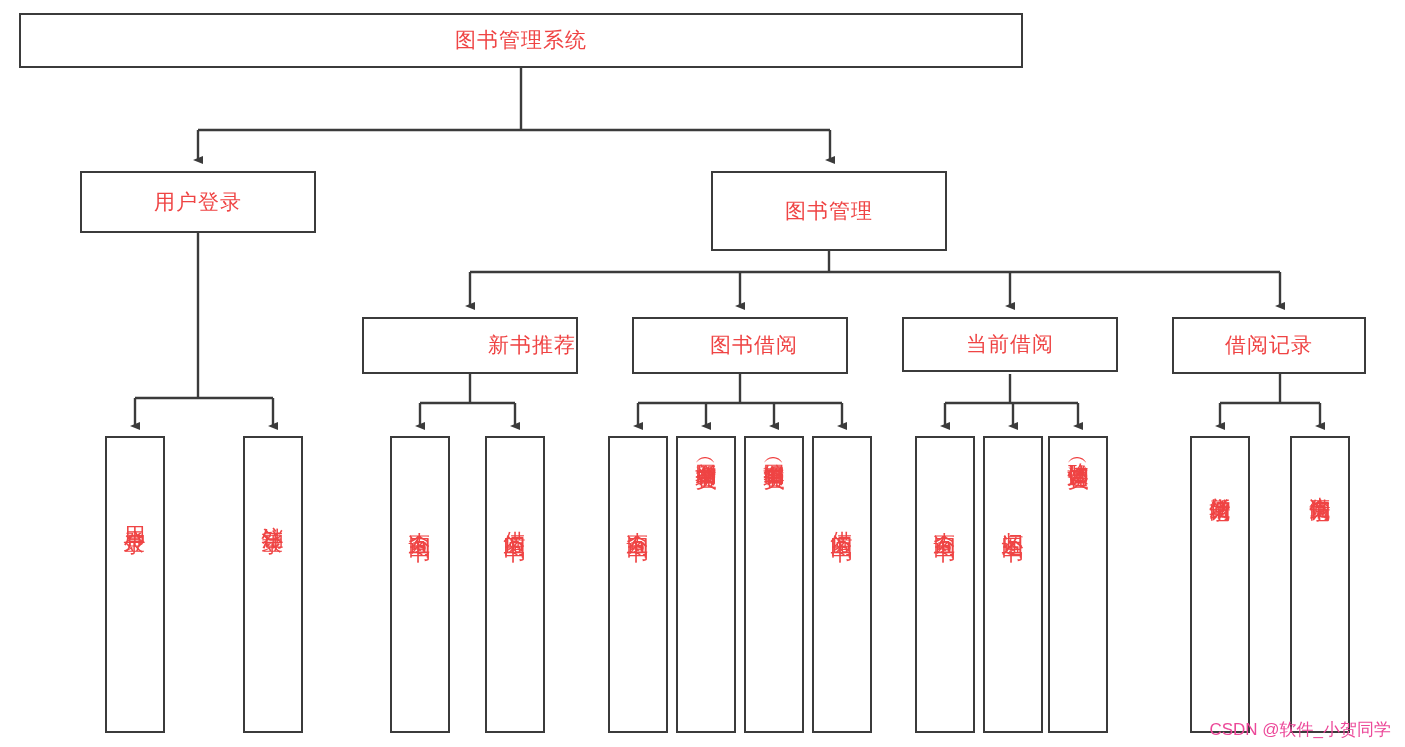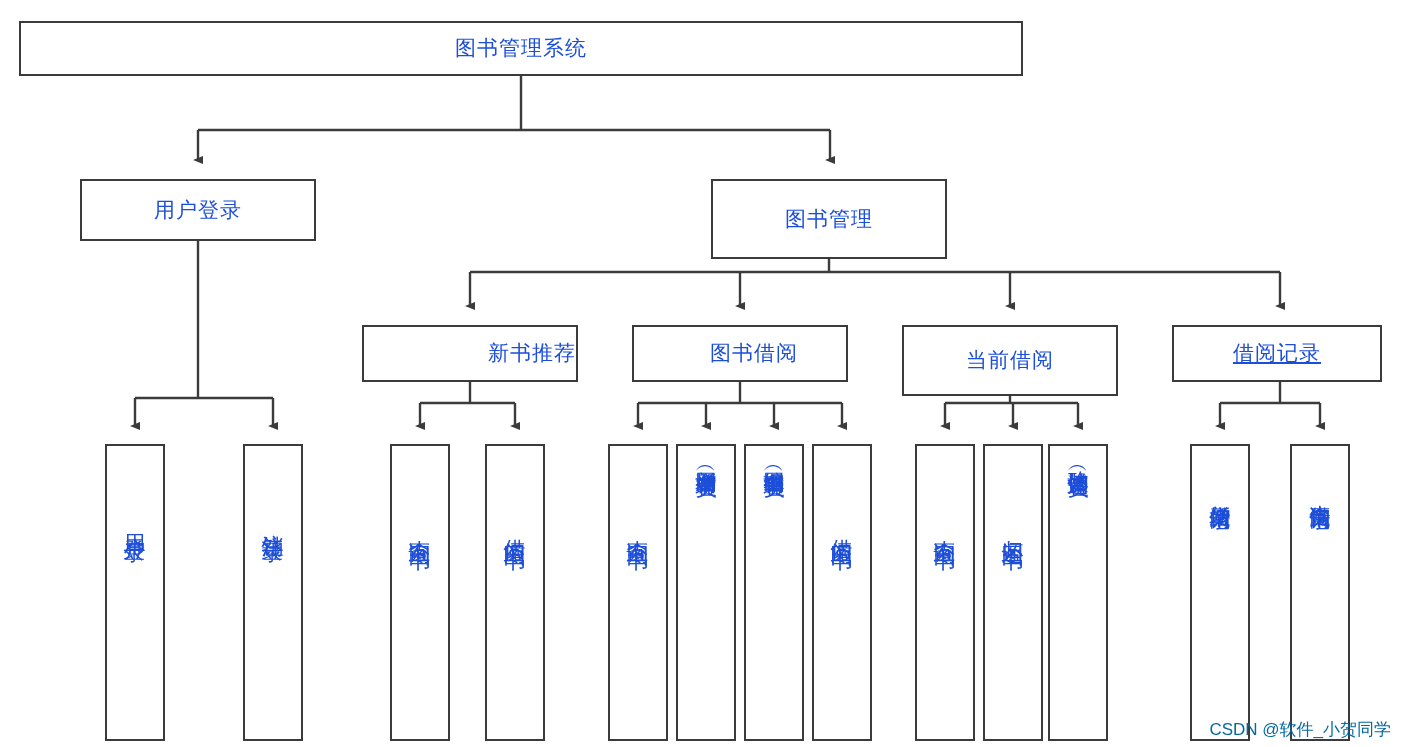--- a/index.html
+++ b/index.html
@@ -13,22 +13,21 @@
   svg#edges{position:absolute;left:0;top:0;width:1405px;height:747px;}
 
   .node{
     position:absolute;
     box-sizing:border-box;
     border:2px solid #3b3b3b;
     background:#ffffff;
     display:flex;
     align-items:center;
     justify-content:center;
-    color:#1d4ed8;
-    margin-top:8px;
+    color:#ef4444;
   }
   .node .label{
     font-size:21px;
     line-height:1.15;
     letter-spacing:1px;
     white-space:nowrap;
   }
   
   .node.vert{
     align-items:flex-start;
@@ -42,21 +41,21 @@
     line-height:1.05;
     letter-spacing:3px;
     white-space:normal;
   }
   .node.vert.tall .label{ font-size:21px; letter-spacing:1px; }
 
   #watermark{
     position:absolute;
     right:14px;bottom:6px;
     font-size:17px;
-    color:#0369a1;
+    color:#ec4899;
     white-space:nowrap;
     pointer-events:none;
   }
 </style>
 </head>
 <body>
 
 <div id="canvas">
 
   <svg id="edges" viewBox="0 0 1405 747" xmlns="http://www.w3.org/2000/svg">
@@ -119,24 +118,24 @@
   <div class="node" style="left:711px;top:171px;width:236px;height:80px;">
     <span class="label">图书管理</span>
   </div>
 
   <div class="node" style="left:362px;top:317px;width:216px;height:57px;justify-content:flex-end;">
     <span class="label">新书推荐</span>
   </div>
   <div class="node" style="left:632px;top:317px;width:216px;height:57px;padding-left:28px;">
     <span class="label">图书借阅</span>
   </div>
-  <div class="node" style="left:902px;top:317px;width:216px;height:71px;">
+  <div class="node" style="left:902px;top:317px;width:216px;height:55px;">
     <span class="label">当前借阅</span>
   </div>
-  <div class="node" style="left:1172px;top:317px;width:210px;height:57px;text-decoration:underline;">
+  <div class="node" style="left:1172px;top:317px;width:194px;height:57px;">
     <span class="label">借阅记录</span>
   </div>
 
   <div class="node vert" style="left:105px;top:436px;width:60px;height:297px;padding-top:70px;">
     <span class="label">用户登录</span>
   </div>
   <div class="node vert" style="left:243px;top:436px;width:60px;height:297px;padding-top:70px;">
     <span class="label">注销登录</span>
   </div>
 

